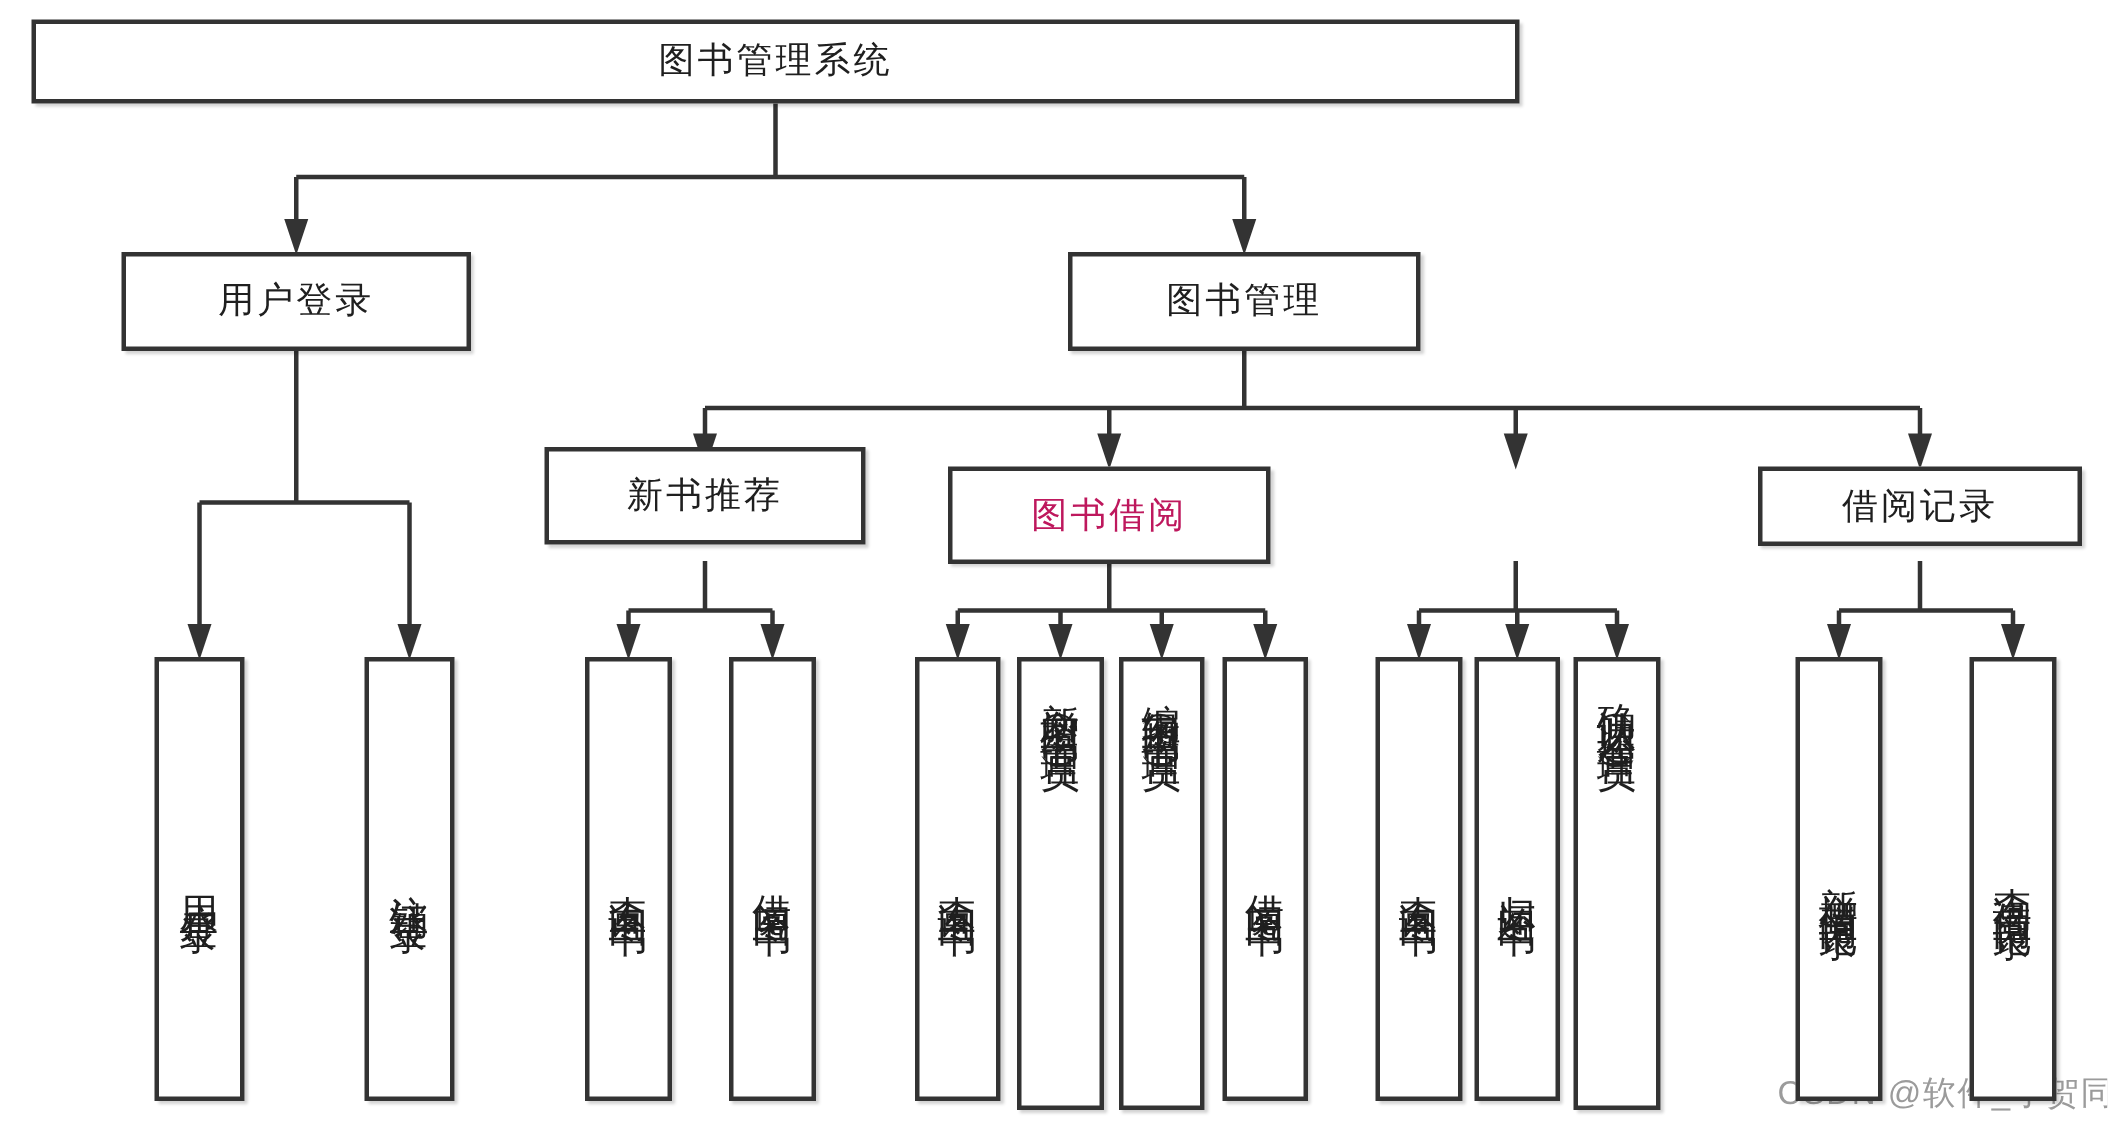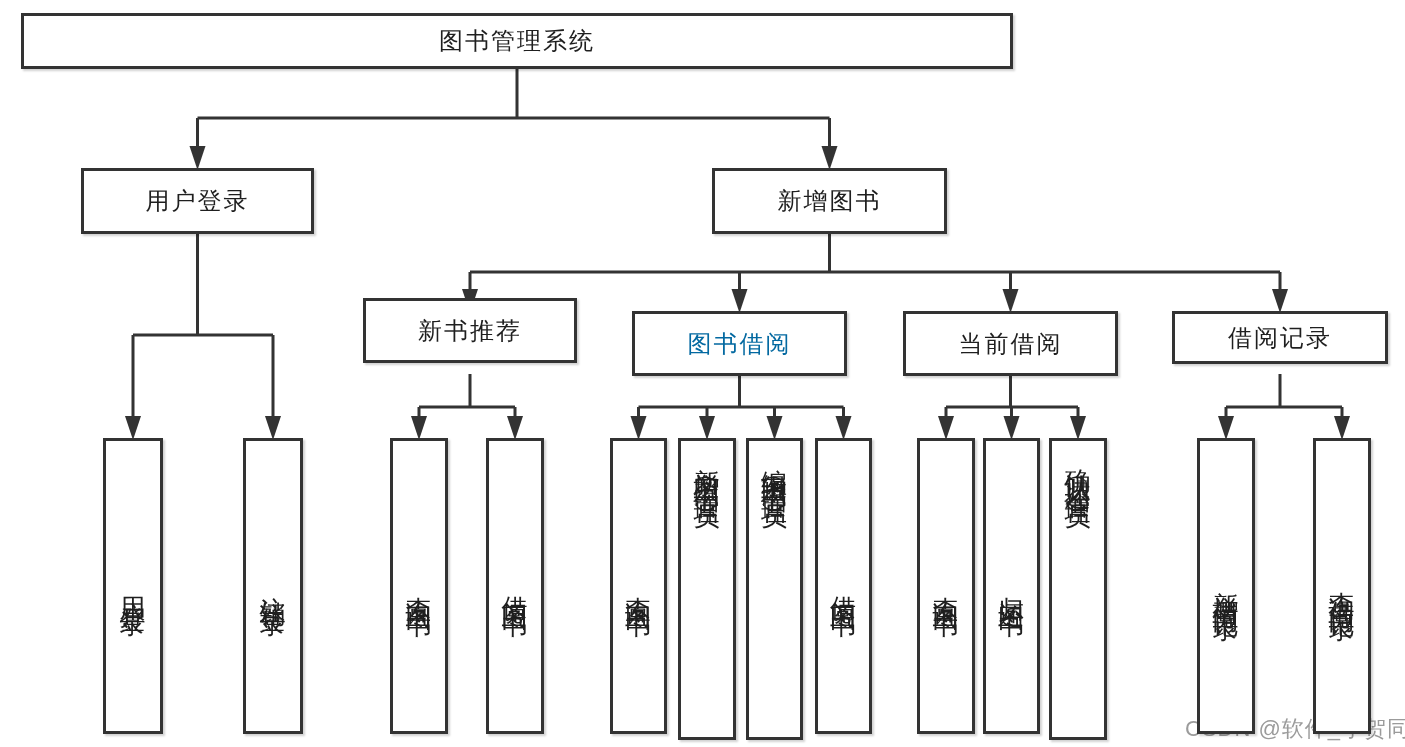--- a/index.html
+++ b/index.html
@@ -75,30 +75,27 @@
       <polygon points="1342,440 1334,416 1350,416" fill="#333333"></polygon>
     </svg>
   <div class="watermark" id="wm" style="left: 1185px; top: 714px; color: rgb(155, 155, 155);">CSDN @软件_小贺同学</div>
 <div class="node h" style="left: 21px; top: 13px; width: 992px; height: 56px; border-color: rgb(51, 51, 51); background: rgb(255, 255, 255); color: rgb(31, 31, 31);">
       <span class="lbl">图书管理系统</span>
     </div>
     <div class="node h" style="left: 81px; top: 168px; width: 233px; height: 66px; border-color: rgb(51, 51, 51); background: rgb(255, 255, 255); color: rgb(31, 31, 31);">
       <span class="lbl">用户登录</span>
     </div>
     <div class="node h" style="left: 712px; top: 168px; width: 235px; height: 66px; border-color: rgb(51, 51, 51); background: rgb(255, 255, 255); color: rgb(31, 31, 31);">
-      <span class="lbl">新增图书</span>
+      <span class="lbl">图书管理</span>
     </div>
     <div class="node h" style="left: 363px; top: 298px; width: 214px; height: 65px; border-color: rgb(51, 51, 51); background: rgb(255, 255, 255); color: rgb(31, 31, 31);">
       <span class="lbl">新书推荐</span>
     </div>
-    <div class="node h" style="left: 632px; top: 311px; width: 215px; height: 65px; border-color: rgb(51, 51, 51); background: rgb(255, 255, 255); color: #0369a1;">
+    <div class="node h" style="left: 632px; top: 311px; width: 215px; height: 65px; border-color: rgb(51, 51, 51); background: rgb(255, 255, 255); color: #be185d;">
       <span class="lbl">图书借阅</span>
-    </div>
-    <div class="node h" style="left: 903px; top: 311px; width: 215px; height: 65px; border-color: rgb(51, 51, 51); background: rgb(255, 255, 255); color: rgb(31, 31, 31);">
-      <span class="lbl">当前借阅</span>
     </div>
     <div class="node h" style="left: 1172px; top: 311px; width: 216px; height: 53px; border-color: rgb(51, 51, 51); background: rgb(255, 255, 255); color: rgb(31, 31, 31);">
       <span class="lbl">借阅记录</span>
     </div>
     <div class="node v" style="left: 103px; top: 438px; width: 60px; height: 296px; border-color: rgb(51, 51, 51); background: rgb(255, 255, 255); color: rgb(31, 31, 31);">
       <span class="lbl">用户登录</span>
     </div>
     <div class="node v" style="left: 243px; top: 438px; width: 60px; height: 296px; border-color: rgb(51, 51, 51); background: rgb(255, 255, 255); color: rgb(31, 31, 31);">
       <span class="lbl">注销登录</span>
     </div>

